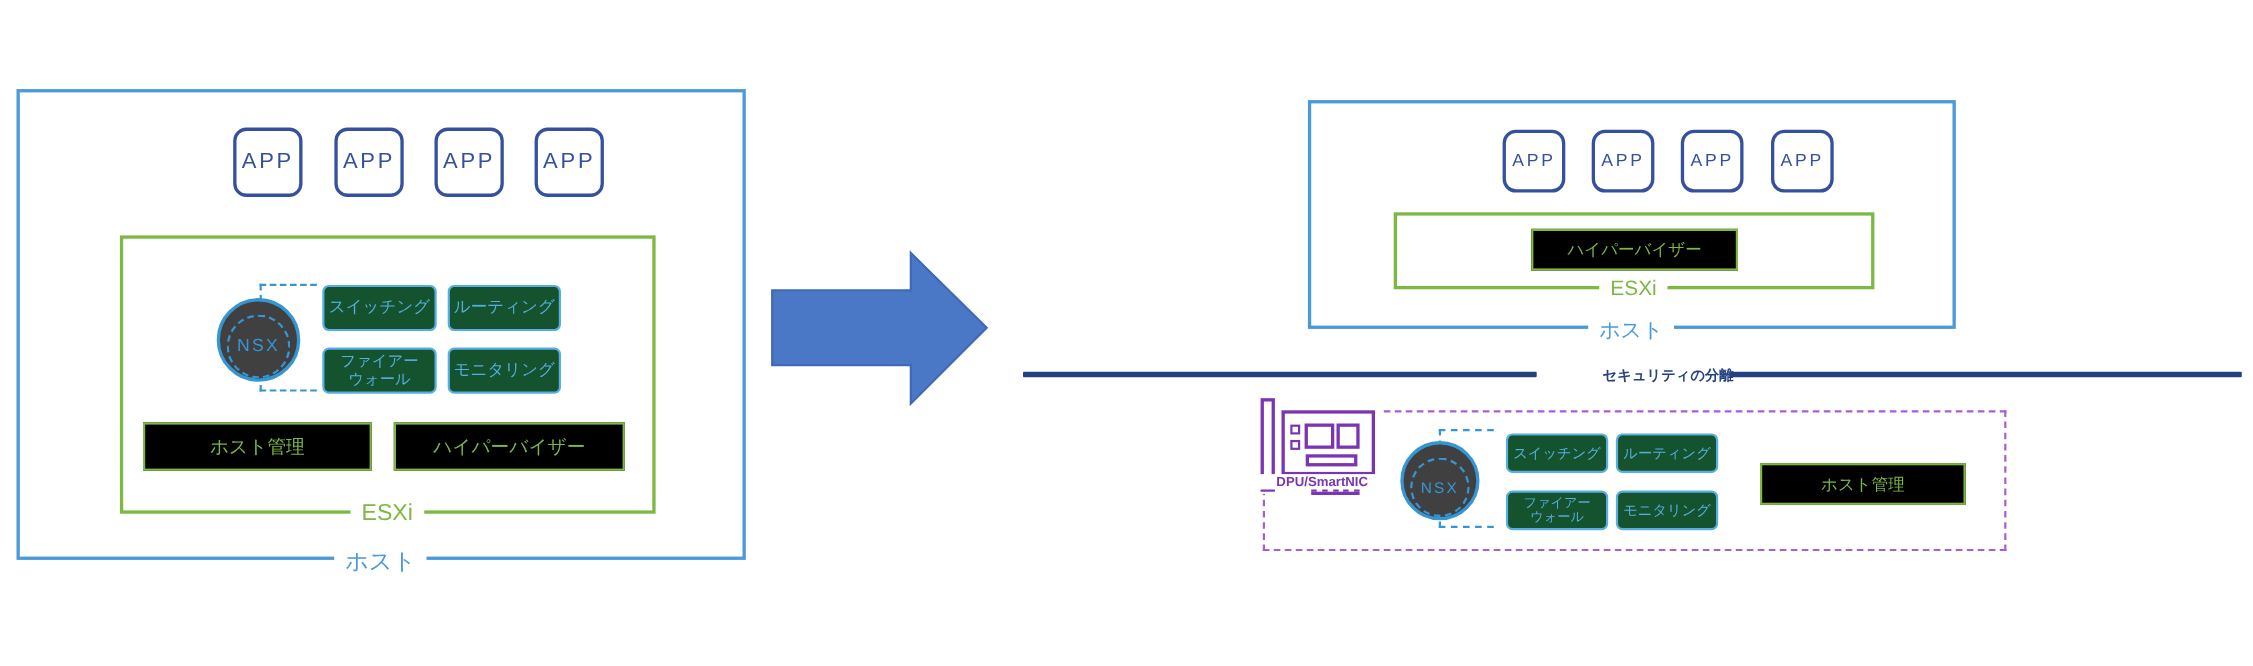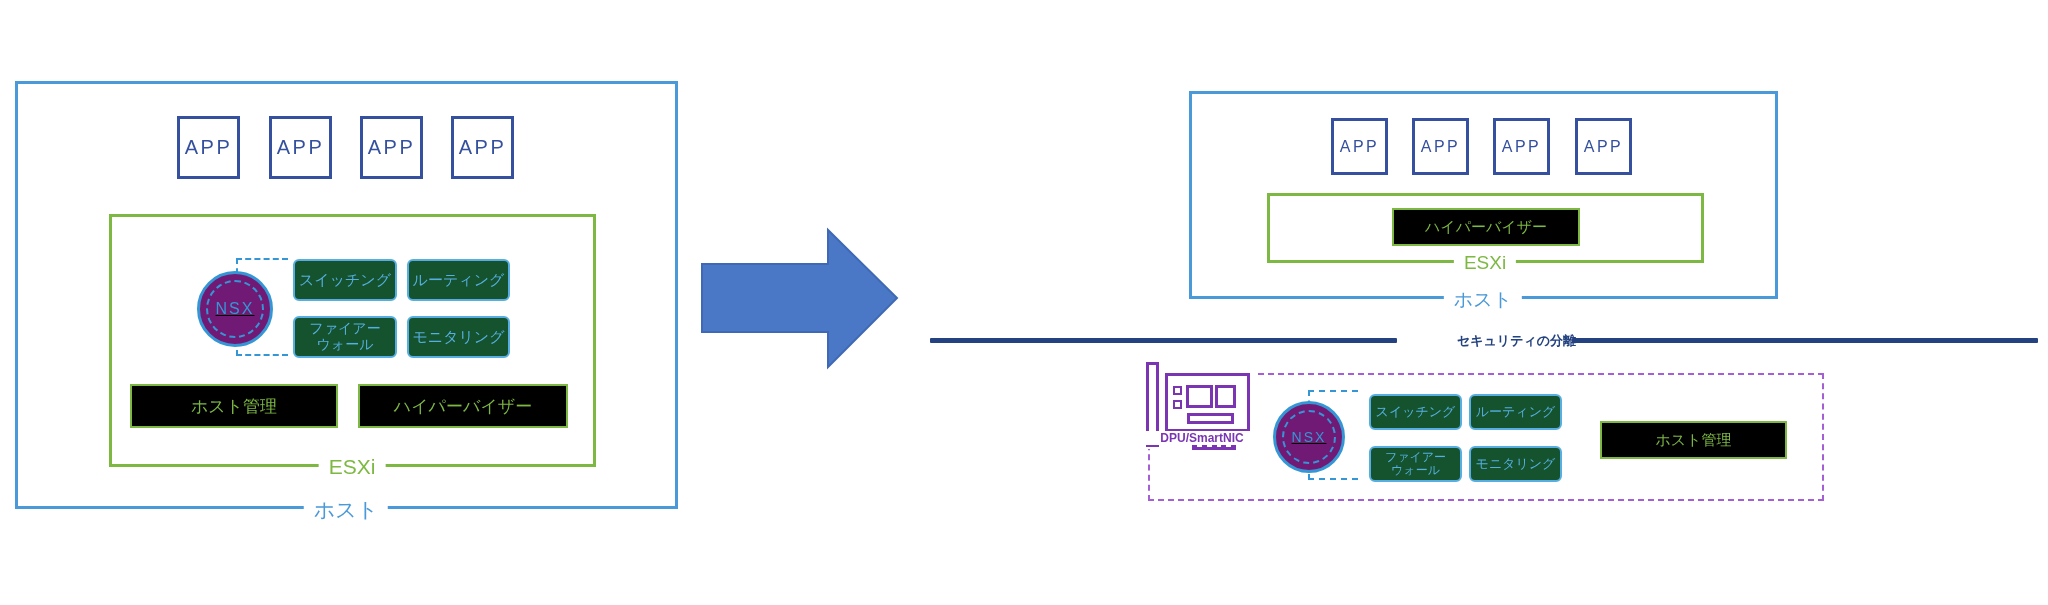--- a/index.html
+++ b/index.html
@@ -12,23 +12,23 @@
   .hostbox{border:3px solid var(--c-blue,#4a99d8);background:transparent;}
   
   .greenbox{border:3px solid var(--c-green,#7db843);}
   .glabel{
     border:2.5px solid var(--c-green,#7db843);color:var(--c-green,#7db843);
     display:flex;align-items:center;justify-content:center;text-align:center;
     background:#000000;
   }
   
   .appbox{
-    border:3px solid var(--c-navy,#35509f);border-radius:0;color:var(--c-navy,#35509f);
+    border:3px solid var(--c-navy,#35509f);border-radius:12px;color:var(--c-navy,#35509f);
     display:flex;align-items:center;justify-content:center;
-    letter-spacing:2.5px;font-weight:500;background:#fff;
+    letter-spacing:2.5px;font-weight:500;background:#fff;margin-left:35px;
   }
   
   .svc{
     border:2.5px solid var(--c-lightblue,#56aee2);border-radius:6px;color:var(--c-lightblue,#56aee2);
     display:flex;flex-direction:column;align-items:center;justify-content:center;text-align:center;
     line-height:1.12;background:#14532d;
   }
   
   .edge-label{
     position:absolute;transform:translate(-50%,-50%);background:#fff;
@@ -37,23 +37,23 @@
   .blue-text{color:var(--c-blue,#4a99d8);}
   .green-text{color:var(--c-green,#7db843);}
   
   .nsx-dash{
     position:absolute;box-sizing:border-box;
     border-top:2px dashed var(--c-nsxblue,#3596d5);
     border-bottom:2px dashed var(--c-nsxblue,#3596d5);
     border-left:2px dashed var(--c-nsxblue,#3596d5);
   }
   .nsx-circle{
-    position:absolute;box-sizing:border-box;border-radius:50%;background:#701a75;
+    position:absolute;box-sizing:border-box;border-radius:50%;background:#404040;
     border:3.5px solid var(--c-nsxblue,#3596d5);
-    display:flex;align-items:center;justify-content:center;text-decoration:underline;
+    display:flex;align-items:flex-end;justify-content:center;
   }
   .nsx-inner{
     box-sizing:border-box;border-radius:50%;
     border:2px dashed var(--c-nsxblue,#3596d5);
     color:var(--c-nsxblue,#3596d5);letter-spacing:2px;
     display:flex;align-items:center;justify-content:center;
   }
   
   .sepline{position:absolute;height:5px;background:var(--c-darknavy,#24427f);border-radius:1px;}
   .sep-label{

